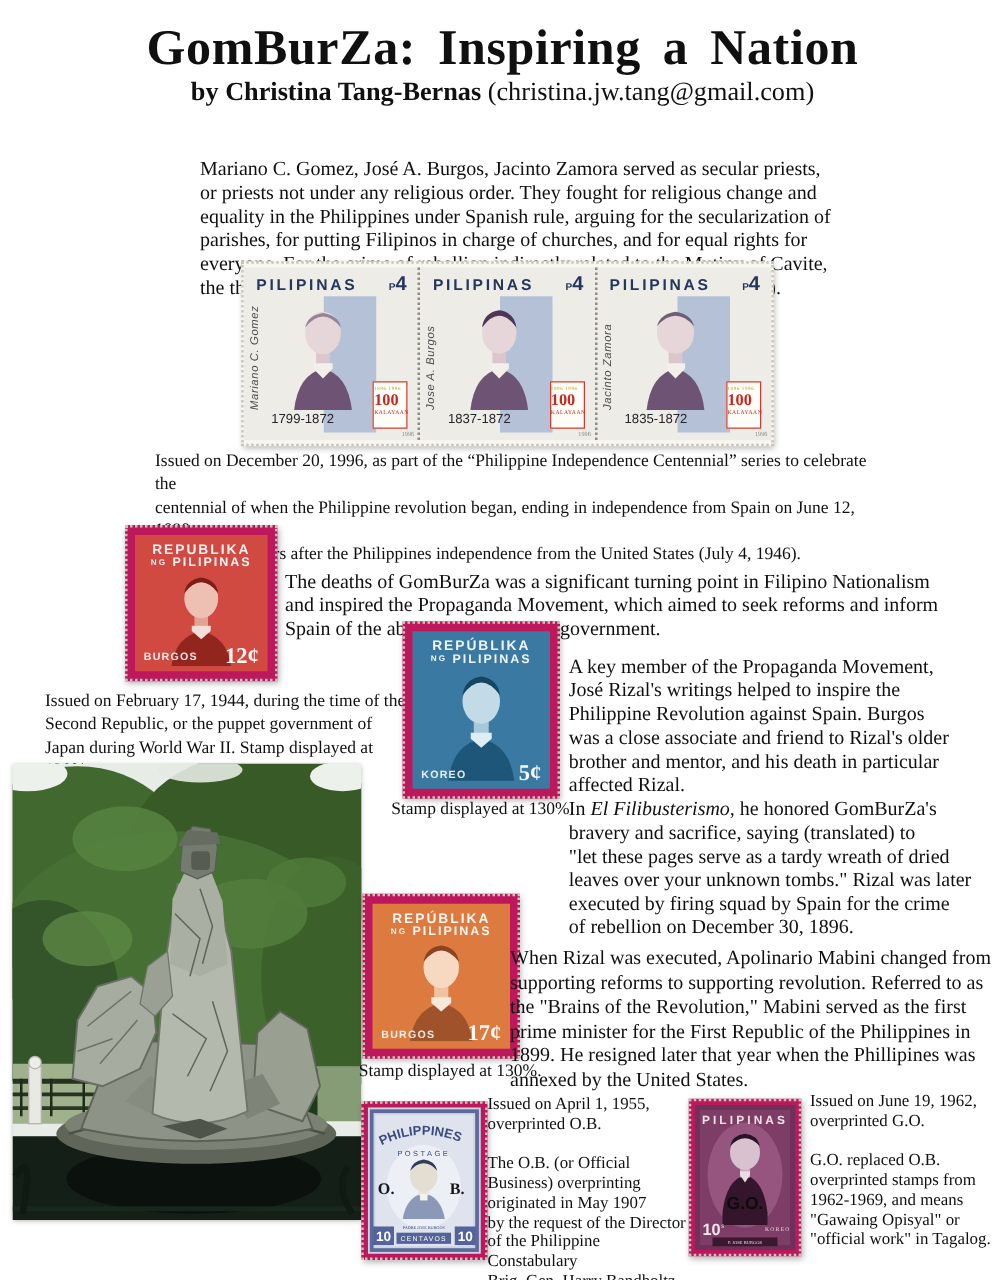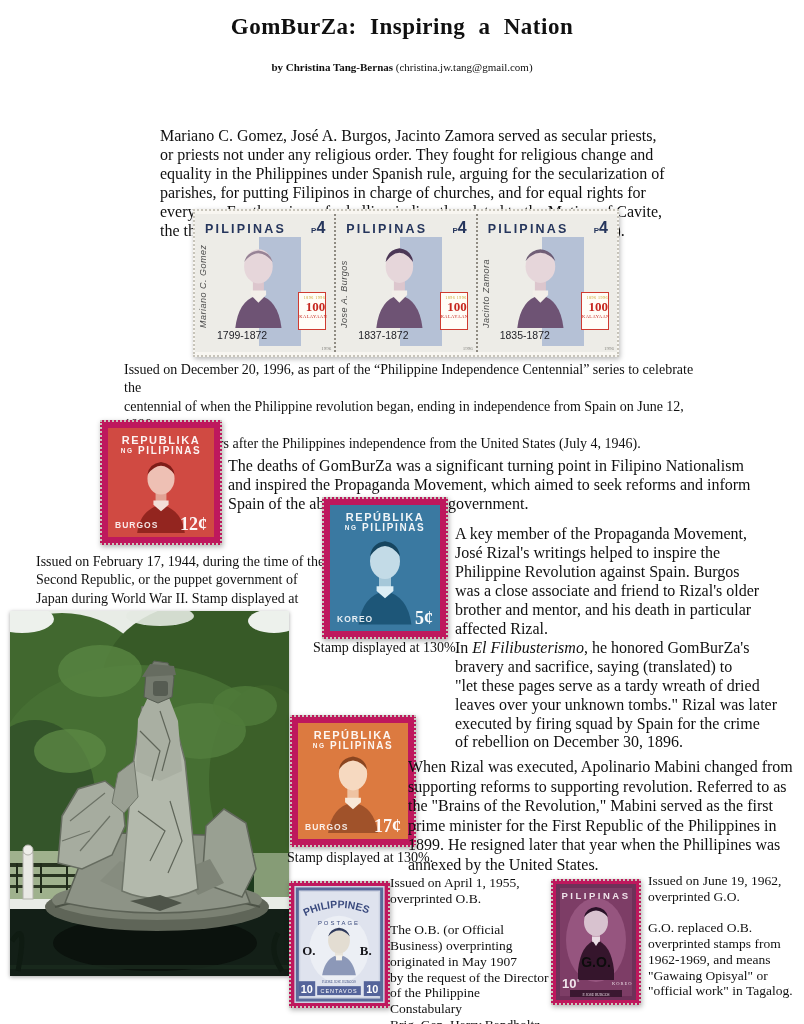--- a/index.html
+++ b/index.html
@@ -1,23 +1,23 @@
 <!DOCTYPE html>
 <html><head>
 <meta charset="utf-8">
 <style>
   html,body{margin:0;padding:0;background:#ffffff;}
   .page{position:relative;width:804px;height:1024px;background:#ffffff;overflow:hidden;
         font-family:"Liberation Serif",serif;color:#101010;}
   .abs{position:absolute;}
   .pre{white-space:pre-line;}
 
-  .title{left:0;top:14px;width:804px;text-align:center;font-size:23px;font-weight:bold;
+  .title{left:0;top:14px;width:804px;text-align:center;font-size:40px;font-weight:bold;
          letter-spacing:.5px;word-spacing:7px;}
-  .byline{left:0;top:61px;width:804px;text-align:center;font-size:11px;}
+  .byline{left:0;top:61px;width:804px;text-align:center;font-size:21px;}
   .byline .b{font-weight:bold;}
 
   .body-text{font-size:16px;line-height:1.185;margin-top:36px;}
   .caption{font-size:14px;line-height:1.32;}
   .small-col{font-size:13.5px;line-height:1.17;}
 
   
   .strip{left:193px;top:209px;width:426px;height:148px;background:#f8f6f1;
          border:2px dotted #c7c4ba;box-shadow:1px 2px 5px rgba(0,0,0,.28);
          display:flex;box-sizing:border-box;}
@@ -28,22 +28,22 @@
               padding:5px 9px 0 10px;font-family:"Liberation Sans",sans-serif;color:#25355c;}
   .s-country{font-weight:bold;font-size:12.5px;letter-spacing:2.2px;}
   .s-pval .p{font-size:8px;font-weight:bold;}
   .s-pval .n{font-size:16px;font-weight:bold;}
   .strip-bust{position:absolute;left:50%;transform:translateX(-60%);top:24px;}
   .vname{position:absolute;left:3px;top:28px;bottom:24px;writing-mode:vertical-rl;
          transform:rotate(180deg);font-style:italic;font-size:9px;color:#4c4c4c;
          font-family:"Liberation Sans",sans-serif;letter-spacing:.5px;}
   .years{position:absolute;left:22px;bottom:11px;font-size:10.5px;color:#23232a;
          font-family:"Liberation Sans",sans-serif;}
-  .emblem{position:absolute;right:8px;bottom:22px;width:28px;height:38px;background:#fffdf7;
-          border:1.5px solid #cf3b30;box-sizing:border-box;text-align:right;}
+  .emblem{position:absolute;right:8px;bottom:9px;width:28px;height:38px;background:#fffdf7;
+          border:1.5px solid #cf3b30;box-sizing:border-box;text-align:left;}
   .e-top{font-size:4px;color:#c9a227;letter-spacing:.5px;margin-top:2px;}
   .e-num{font-size:13px;font-weight:bold;color:#c6271f;line-height:1.05;font-family:"Liberation Serif",serif;}
   .e-word{font-size:4.5px;color:#c6271f;letter-spacing:.4px;}
   .micro-year{position:absolute;right:3px;bottom:1px;font-size:5px;color:#8a8a84;}
 
   
   .big-stamp{background:#be185d;border:2px dotted #c9c6bd;box-shadow:1px 2px 5px rgba(0,0,0,.3);
              box-sizing:border-box;}
   .field{position:relative;margin:6px;height:calc(100% - 12px);}
   .f-h1{text-align:center;padding-top:6px;font-family:"Liberation Sans",sans-serif;font-weight:bold;

